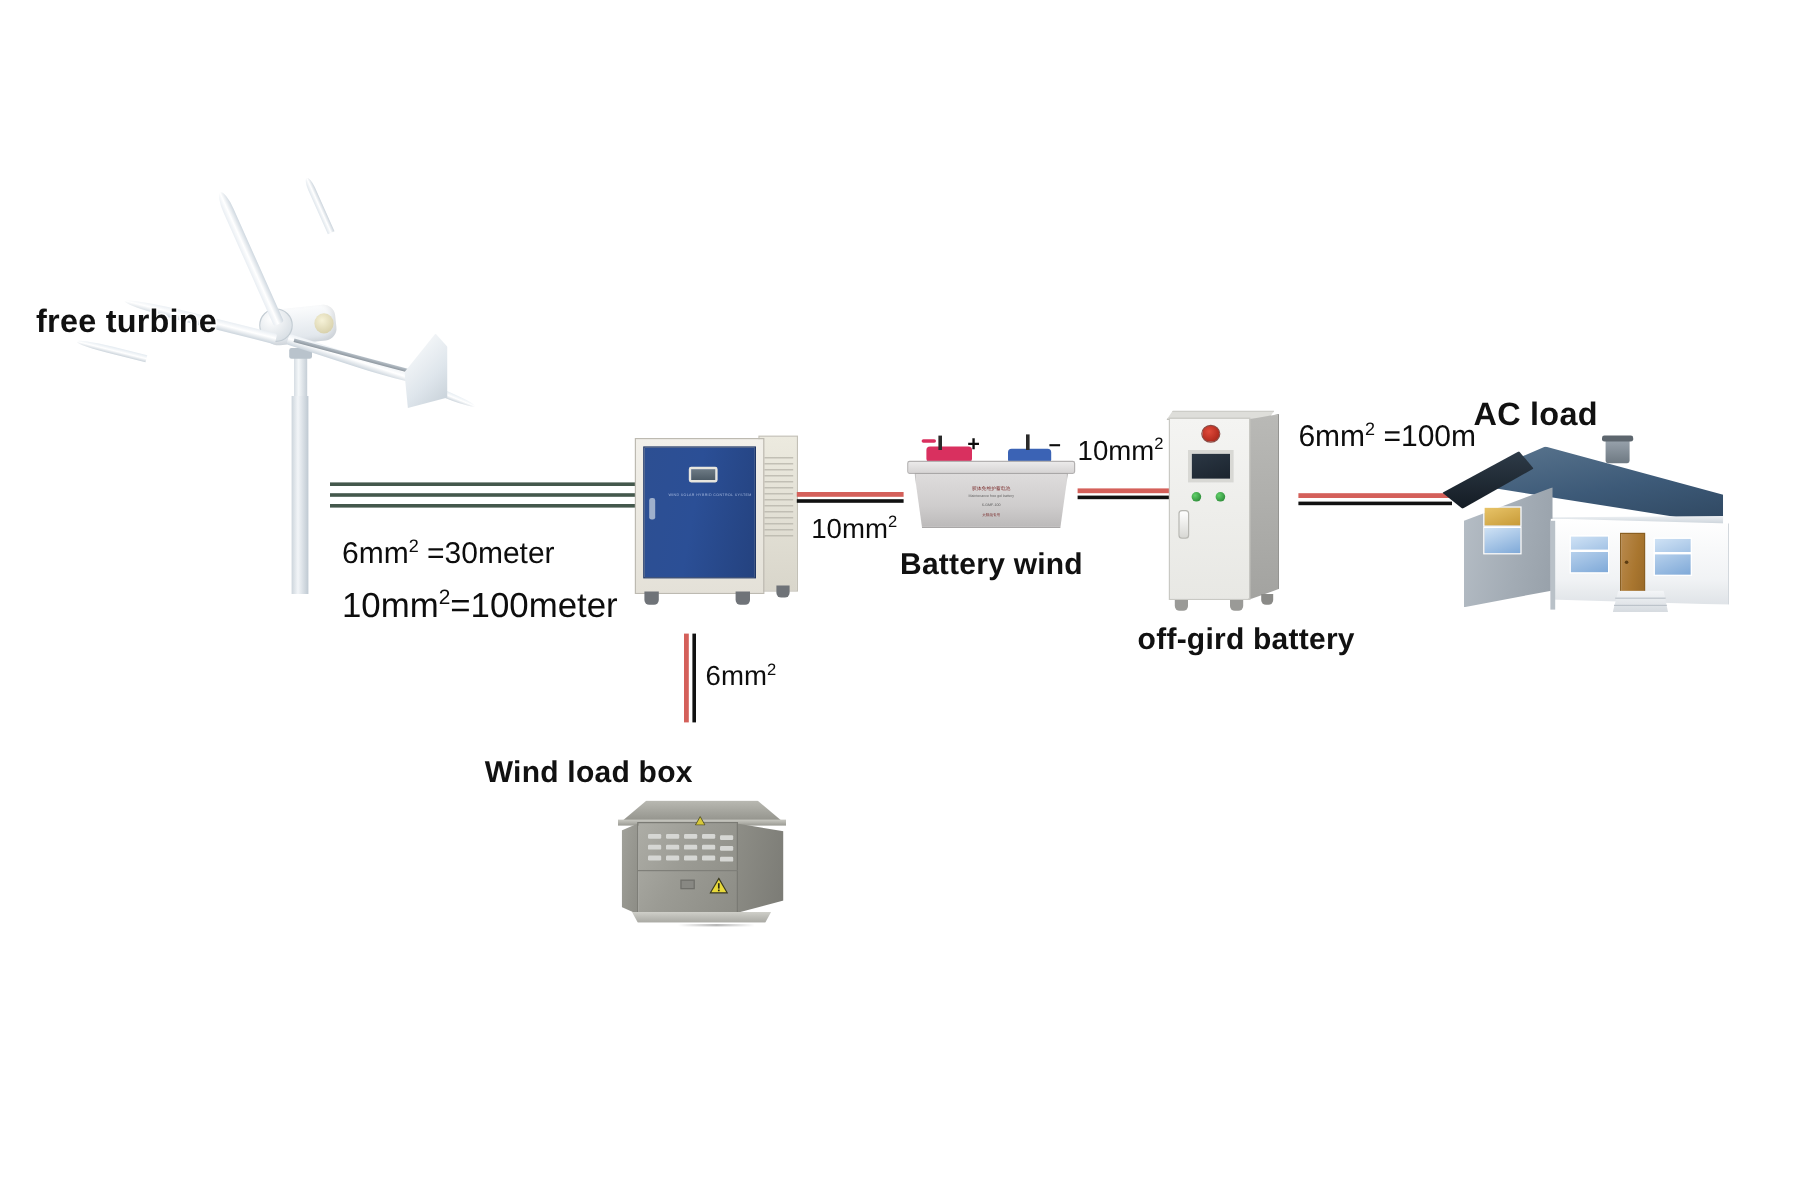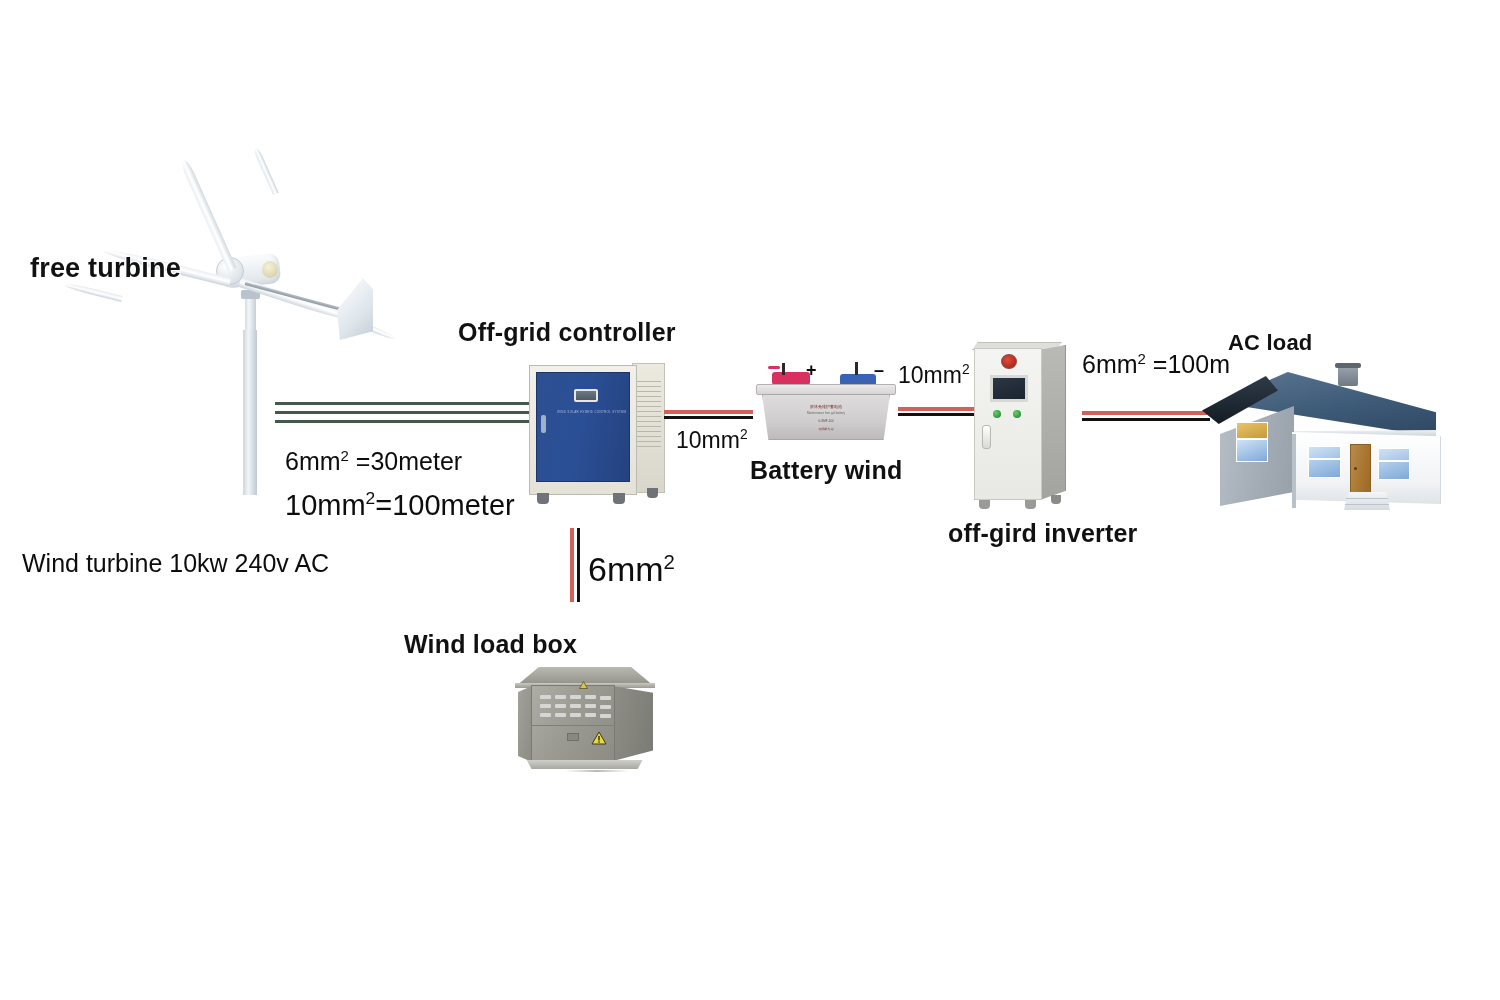--- a/index.html
+++ b/index.html
@@ -258,23 +258,21 @@
   </div>
 
   <span class="plain" style="left:285px; top:447px; font-size:25px;">
     <span>6mm</span><span class="sup">2</span><span> =30meter</span>
   </span>
 
   <span class="plain" style="left:285px; top:489px; font-size:29px;">
     <span>10mm</span><span class="sup">2</span><span>=100meter</span>
   </span>
 
-  <span class="plain" style="left:22px; top:549px; font-size:25px;">Wind turbine  10kw 240v AC</span>
-
-  <span class="heading" style="left:458px; top:318px; font-size:25px;">Off-grid controller</span>
+
 
   <div class="device" style="left:529px; top:355px; width:137px; height:150px;">
 
     <div class="ctrl-side" style="left:103px; top:8px; width:33px; height:130px;"></div>
     <div class="vent-line" style="left:108px; top:26px; width:24px;"></div>
     <div class="vent-line" style="left:108px; top:31px; width:24px;"></div>
     <div class="vent-line" style="left:108px; top:36px; width:24px;"></div>
     <div class="vent-line" style="left:108px; top:41px; width:24px;"></div>
     <div class="vent-line" style="left:108px; top:46px; width:24px;"></div>
     <div class="vent-line" style="left:108px; top:51px; width:24px;"></div>
@@ -359,31 +357,31 @@
     <div class="inv-led" style="left:25px; top:73px; width:8px; height:8px;"></div>
     <div class="inv-led" style="left:45px; top:73px; width:8px; height:8px;"></div>
 
     <div class="inv-handle" style="left:14px; top:88px; width:7px; height:22px; border-radius:3px;"></div>
 
     <div class="caster" style="left:11px; top:163px; width:11px; height:9px; border-radius:0 0 4px 4px; background:#9a9a97;"></div>
     <div class="caster" style="left:57px; top:163px; width:11px; height:9px; border-radius:0 0 4px 4px; background:#9a9a97;"></div>
     <div class="caster" style="left:83px; top:158px; width:10px; height:9px; border-radius:0 0 4px 4px; background:#8a8a87;"></div>
   </div>
 
-  <span class="heading" style="left:948px; top:519px; font-size:25px;">off-gird inverter</span>
+  <span class="heading" style="left:948px; top:519px; font-size:25px;">off-gird battery</span>
 
   <div class="cable" style="left:1082px; top:411px; width:128px; height:10px;">
     <div class="wire wire-redlite" style="left:0; top:0; width:128px; height:4px;"></div>
     <div class="wire wire-black" style="left:0; top:7px; width:128px; height:3px;"></div>
   </div>
   <span class="plain" style="left:1082px; top:350px; font-size:25px;">
     <span>6mm</span><span class="sup">2</span><span> =100m</span>
   </span>
 
-  <span class="heading" style="left:1228px; top:330px; font-size:22px;">AC load</span>
+  <span class="heading" style="left:1228px; top:330px; font-size:27px;">AC load</span>
 
   <div class="device" style="left:1198px; top:362px; width:290px; height:150px;">
 
     <div class="house-part" style="left:140px; top:4px; width:20px; height:20px;
                 background:linear-gradient(180deg,#9aa4ae 0%, #6e7982 100%); border-radius:2px;"></div>
     <div class="house-part" style="left:137px; top:1px; width:26px; height:5px; background:#5d666e; border-radius:2px;"></div>
 
     <div class="house-part" style="left:20px; top:10px; width:218px; height:65px;
                 background:linear-gradient(170deg,#5b768f 0%, #3d5a78 55%, #2f4760 100%);
                 clip-path:polygon(32% 0%, 100% 62%, 100% 100%, 0% 47%);"></div>
@@ -425,21 +423,21 @@
                 background:linear-gradient(180deg,#f4f6f8 0%, #d6dbe0 100%);
                 clip-path:polygon(10% 0%, 92% 0%, 100% 100%, 0% 100%);"></div>
     <div class="house-part" style="left:148px; top:136px; width:42px; height:1px; background:#bcc3ca;"></div>
     <div class="house-part" style="left:147px; top:142px; width:44px; height:1px; background:#bcc3ca;"></div>
   </div>
 
   <div class="cable" style="left:570px; top:528px; width:12px; height:74px;">
     <div class="wire wire-redlite" style="left:0; top:0; width:4px; height:74px;"></div>
     <div class="wire wire-black" style="left:7px; top:0; width:3px; height:74px;"></div>
   </div>
-  <span class="plain" style="left:588px; top:550px; font-size:34px;">
+  <span class="plain" style="left:588px; top:550px; font-size:23px;">
     <span>6mm</span><span class="sup">2</span>
   </span>
 
   <span class="heading" style="left:404px; top:630px; font-size:25px;">Wind load box</span>
 
   <div class="device" style="left:515px; top:667px; width:140px; height:110px;">
 
     <div class="dl-part" style="left:0px; top:0px; width:140px; height:20px;
                 background:linear-gradient(180deg,#b9b9b2 0%, #8d8d86 100%);
                 clip-path:polygon(17% 0%, 83% 0%, 100% 100%, 0% 100%);"></div>

